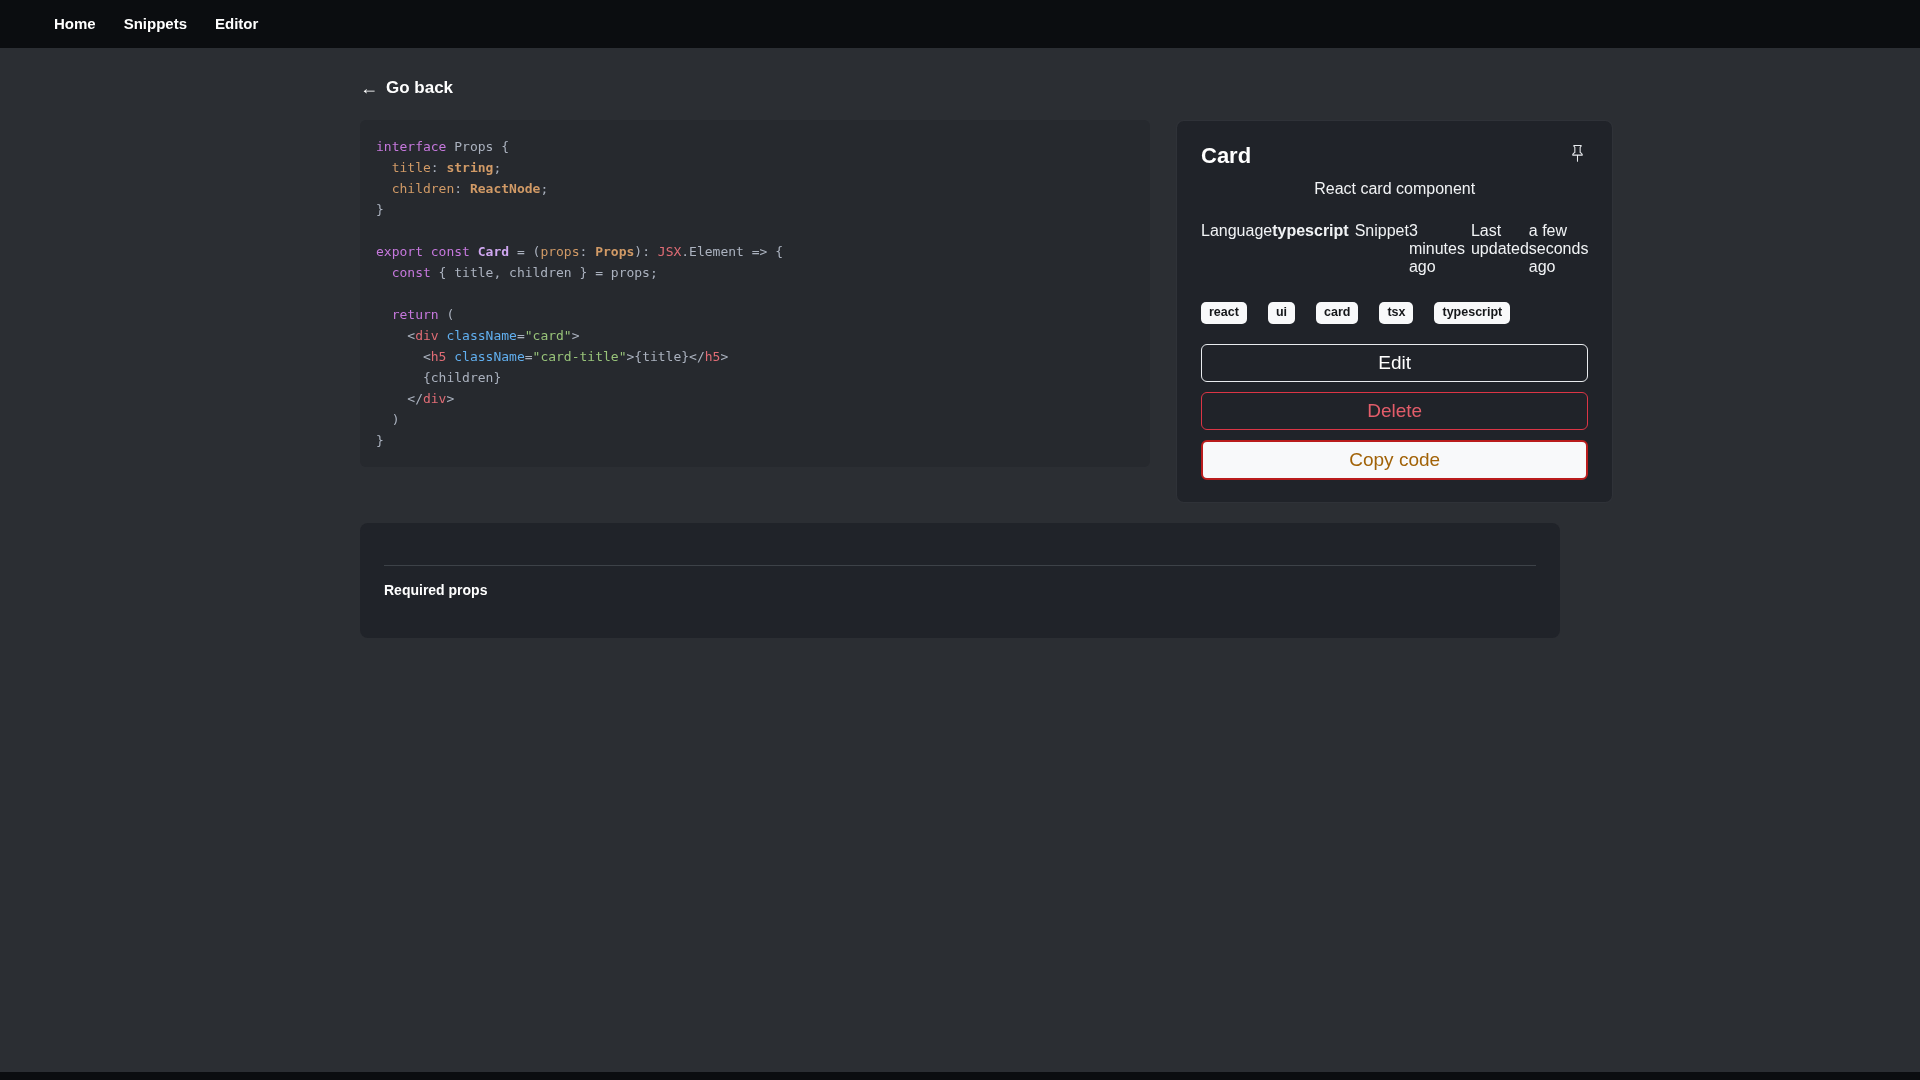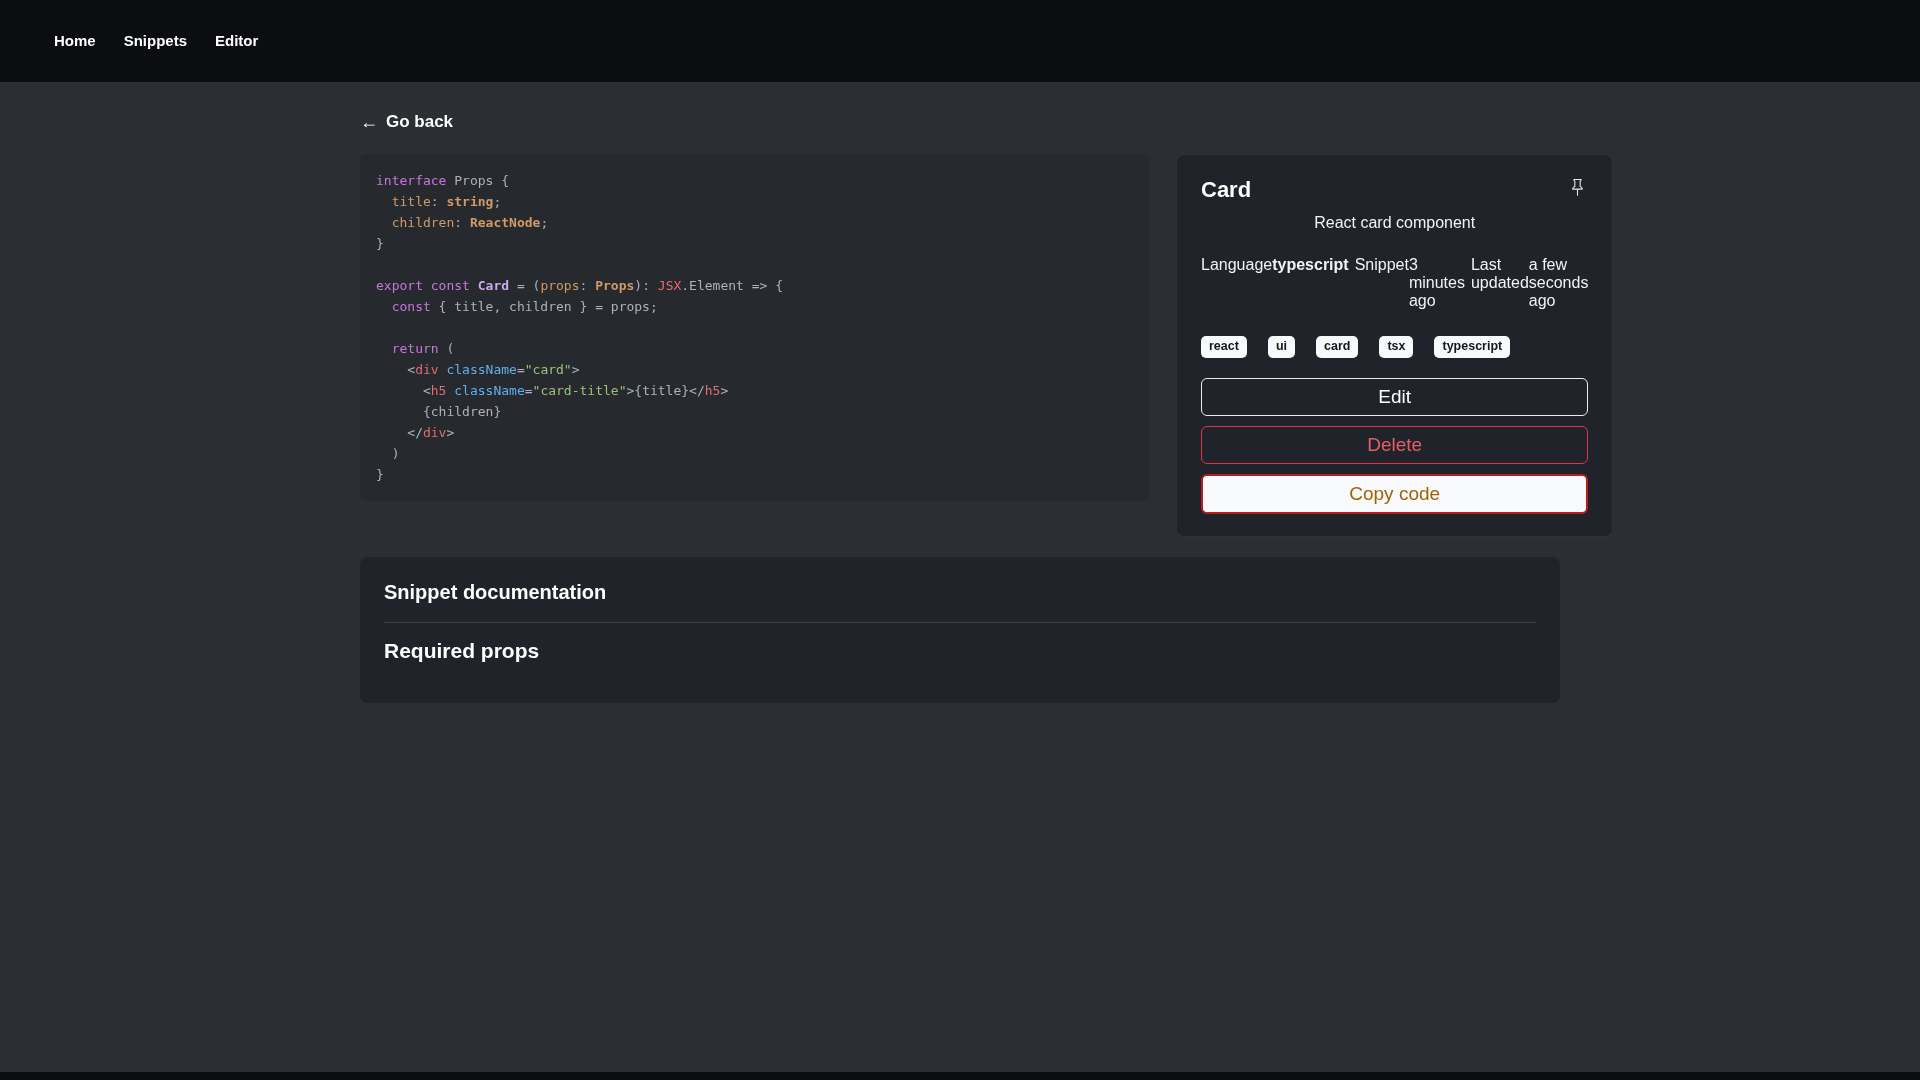--- a/index.html
+++ b/index.html
@@ -8,21 +8,21 @@
     width: 1920px; height: 1080px;
     background: #2b2e33;
     color: #f1f3f5;
     font-family: "Liberation Sans", sans-serif;
     display: flex; flex-direction: column;
     overflow: hidden;
   }
 
   
   nav.topbar {
-    height: 82px; background: #0b0d10;
+    height: 48px; background: #0b0d10;
     display: flex; align-items: center;
     padding: 0 40px; flex-shrink: 0;
   }
   .nav-link {
     color: #ffffff; font-size: 15px; font-weight: 600;
     text-decoration: none; padding: 8px 14px; cursor: pointer;
   }
 
   
   main { flex: 1 1 auto; }
@@ -97,21 +97,21 @@
   .btn-delete { background: transparent; border: 1px solid #dc3545; color: #e35d6a; }
   .btn-copy { background: #f8f9fa; border: 2px solid #b91c1c; color: #a16207; }
 
   
   .doc-panel {
     background: #202329; border-radius: 8px;
     margin-top: 20px; padding: 24px 24px 28px;
   }
   .doc-title { font-size: 20px; font-weight: 700; margin: 0; color: #fff; }
   .doc-divider { border: none; border-top: 1px solid #3d4248; margin: 18px 0 16px; }
-  .doc-section-title { font-size: 21px; font-weight: 700; margin: 0 0 12px; color: #fff; }
+  .doc-section-title { font-size: 14px; font-weight: 700; margin: 0 0 12px; color: #fff; }
   .doc-list { margin: 0; padding-left: 30px; }
   .doc-list li { font-size: 16px; margin-bottom: 9px; color: #f1f3f5; }
   .doc-list li code {
     font-family: "DejaVu Sans Mono", monospace;
     font-size: 14px; color: #e685b5;
   }
 
   footer.bottom-bar { height: 8px; background: #0b0d10; flex-shrink: 0; }
 </style>
 </head>
@@ -169,21 +169,20 @@
           </div>
 
         <button class="btn btn-edit">Edit</button>
         <button class="btn btn-delete">Delete</button>
         <button class="btn btn-copy">Copy code</button>
       </aside>
 
     </div>
 
     <section class="doc-panel">
-      <h3 class="doc-title">Snippet documentation</h3>
       <hr class="doc-divider">
       <h4 class="doc-section-title">Required props</h4>
     </section>
 
   </div>
 </main>
 
 <footer class="bottom-bar"></footer>
 
 </body></html>

